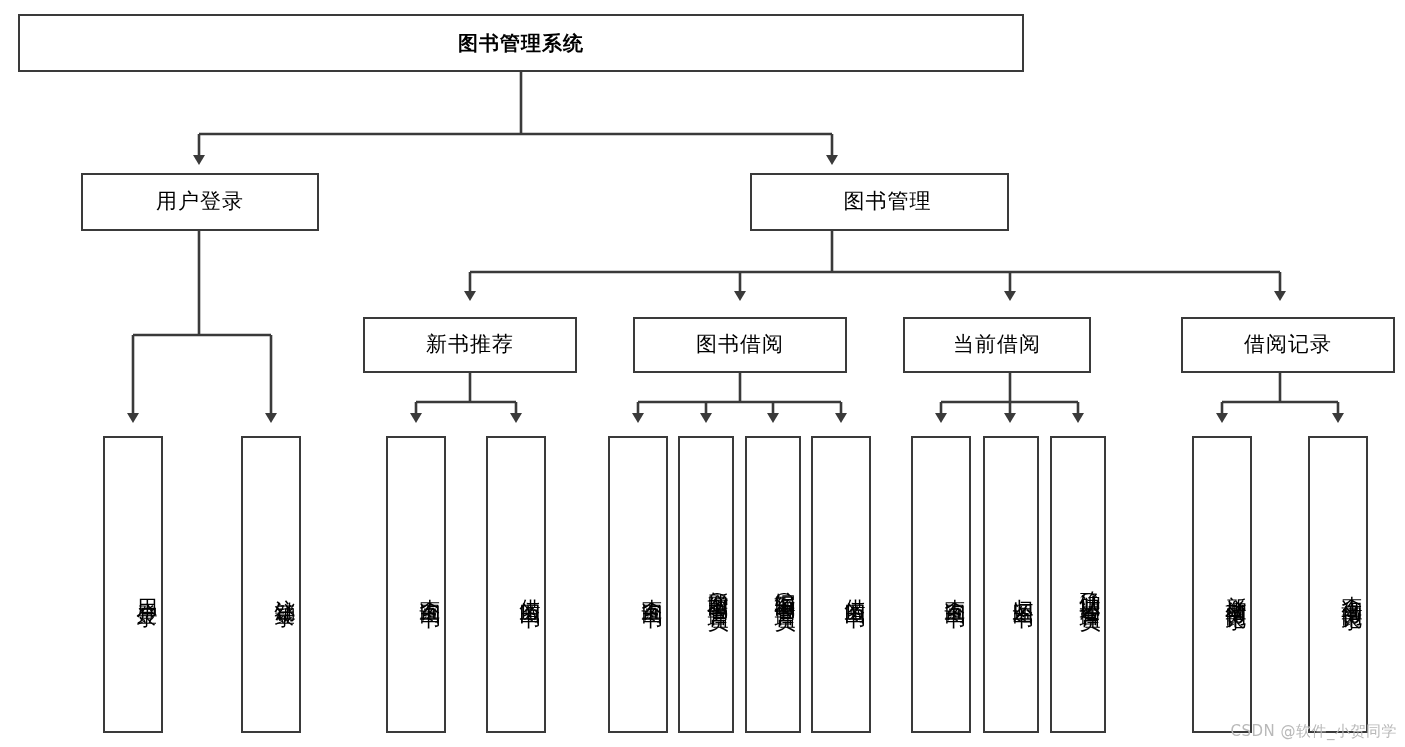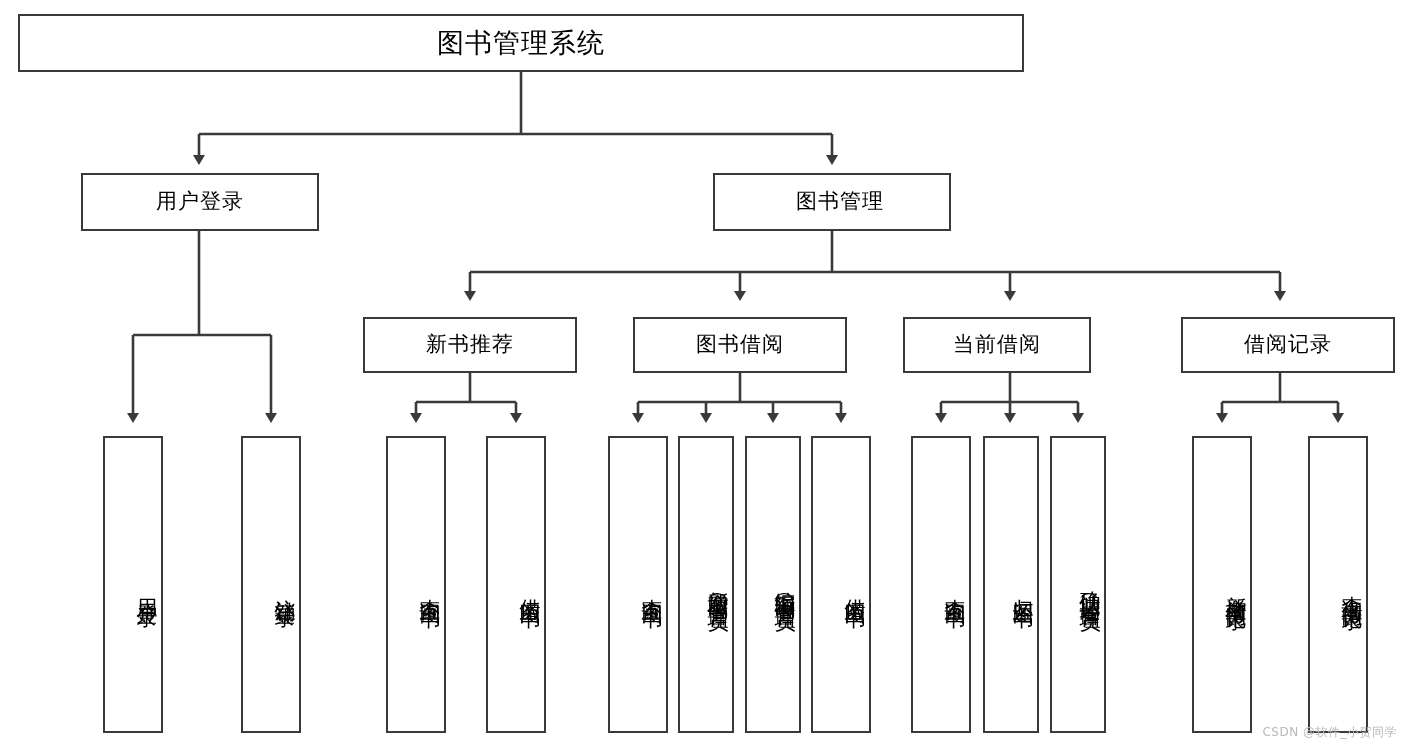--- a/index.html
+++ b/index.html
@@ -36,41 +36,42 @@
     align-items: center;
     justify-content: center;
     text-align: center;
   }
   .node.horiz {
     font-size: 21px;
     letter-spacing: 1px;
     line-height: 1.2;
   }
   .node.root {
-    font-size: 27px;
+    font-size: 20px;
+    font-weight: bold;
   }
   .node.vert {
     writing-mode: vertical-rl;
     text-orientation: upright;
     font-size: 21px;
     letter-spacing: 3px;
     padding-top: 6px;
     align-items: flex-start;
     justify-content: center;
   }
   .node.vert .vlabel {
     writing-mode: vertical-rl;
     text-orientation: upright;
     white-space: nowrap;
   }
   .watermark {
     position: absolute;
     right: 8px;
     bottom: 6px;
-    font-size: 12px;
+    font-size: 15px;
     color: #b9b9b9;
     white-space: nowrap;
     letter-spacing: 0.5px;
   }
 </style>
 </head>
 <body>
 
 <div id="canvas">
 
@@ -124,21 +125,21 @@
     </g>
   </svg>
 
   <div class="node horiz root" style="left:18px; top:14px; width:1006px; height:58px;">
     <span>图书管理系统</span>
   </div>
 
   <div class="node horiz" style="left:81px; top:173px; width:238px; height:58px;">
     <span>用户登录</span>
   </div>
-  <div class="node horiz" style="left:713px; top:173px; width:238px; height:58px;padding-left:16px;">
+  <div class="node horiz" style="left:750px; top:173px; width:259px; height:58px;padding-left:16px;">
     <span>图书管理</span>
   </div>
 
   <div class="node horiz" style="left:633px; top:317px; width:214px; height:56px;">
     <span>图书借阅</span>
   </div>
   <div class="node horiz" style="left:363px; top:317px; width:214px; height:56px;">
     <span>新书推荐</span>
   </div>
   <div class="node horiz" style="left:903px; top:317px; width:188px; height:56px;">

